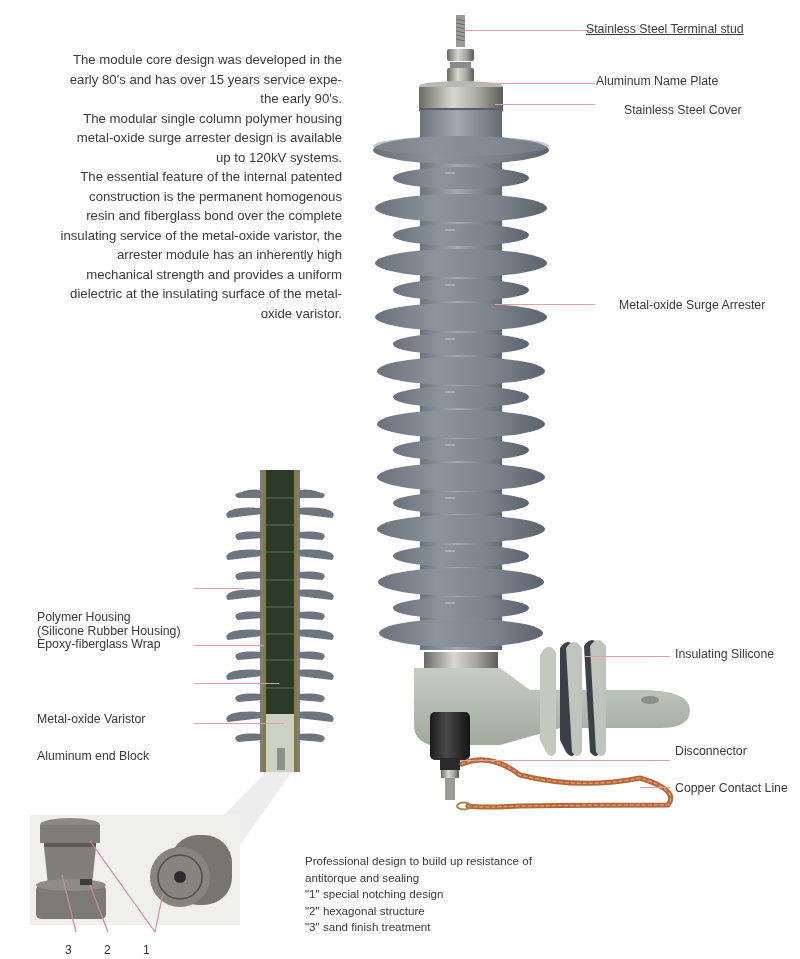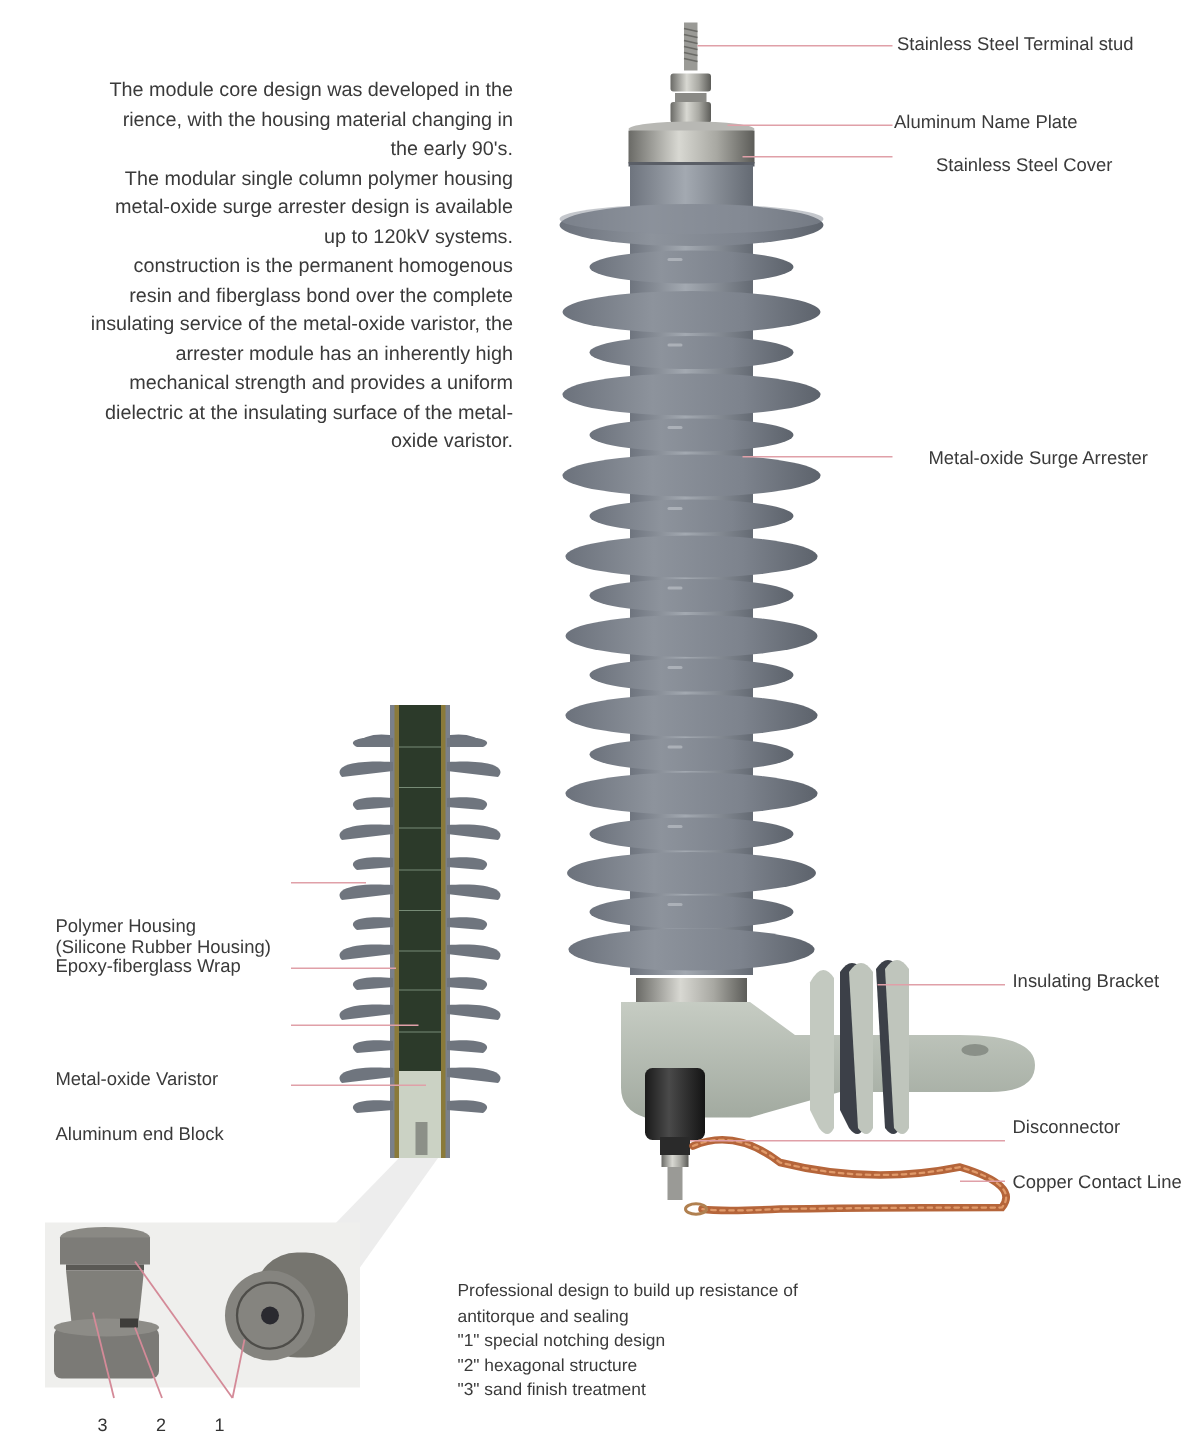--- a/index.html
+++ b/index.html
@@ -13,25 +13,26 @@
   .bottom-text { position: absolute; left: 268px; top: 853px; font-size: 11.6px; line-height: 16.5px; color: #3a3a3a; margin-left: 37px; }
   .bottom-text div { white-space: nowrap; }
   .num { position: absolute; font-size: 12px; color: #333; }
   svg { position: absolute; overflow: visible; }
 </style>
 </head>
 <body>
 
 <div class="intro">
   <p>The module core design was developed in the</p>
-  <p>rience, with the housing material changing in</p>
+  <p>early 80's and has over 15 years service expe-</p>
   <p>the early 90's.</p>
   <p>The modular single column polymer housing</p>
   <p>metal-oxide surge arrester design is available</p>
   <p>up to 120kV systems.</p>
+  <p>The essential feature of the internal patented</p>
   <p>construction is the permanent homogenous</p>
   <p>resin and fiberglass bond over the complete</p>
   <p>insulating service of the metal-oxide varistor, the</p>
   <p>arrester module has an inherently high</p>
   <p>mechanical strength and provides a uniform</p>
   <p>dielectric at the insulating surface of the metal-</p>
   <p>oxide varistor.</p>
 </div>
 
 <svg width="800" height="959" style="left:0;top:0;">
@@ -202,25 +203,25 @@
 </svg>
 
 <div class="leader" style="left:465px;top:30px;width:130px;"></div>
 <div class="leader" style="left:485px;top:83px;width:110px;"></div>
 <div class="leader" style="left:495px;top:104px;width:100px;"></div>
 <div class="leader" style="left:495px;top:304px;width:100px;"></div>
 <div class="leader" style="left:585px;top:656px;width:85px;"></div>
 <div class="leader" style="left:460px;top:760px;width:210px;"></div>
 <div class="leader" style="left:640px;top:787px;width:30px;"></div>
 
-<div class="callout" style="left:598px;top:22px;">Stainless Steel Terminal stud</div>
+<div class="callout" style="left:586px;top:22px;text-decoration:underline;">Stainless Steel Terminal stud</div>
 <div class="callout" style="left:596px;top:74px;">Aluminum Name Plate</div>
 <div class="callout" style="left:624px;top:103px;">Stainless Steel Cover</div>
 <div class="callout" style="left:619px;top:298px;">Metal-oxide Surge Arrester</div>
-<div class="callout" style="left:675px;top:647px;">Insulating Bracket</div>
+<div class="callout" style="left:675px;top:647px;">Insulating Silicone</div>
 <div class="callout" style="left:675px;top:744px;">Disconnector</div>
 <div class="callout" style="left:675px;top:781px;">Copper Contact Line</div>
 
 <div class="leader" style="left:194px;top:588px;width:50px;"></div>
 <div class="leader" style="left:194px;top:645px;width:70px;"></div>
 <div class="leader" style="left:194px;top:683px;width:85px;"></div>
 <div class="leader" style="left:194px;top:723px;width:90px;"></div>
 
 <div class="callout" style="left:37px;top:586px;margin-top:24px;">
   <div>Polymer Housing</div>

